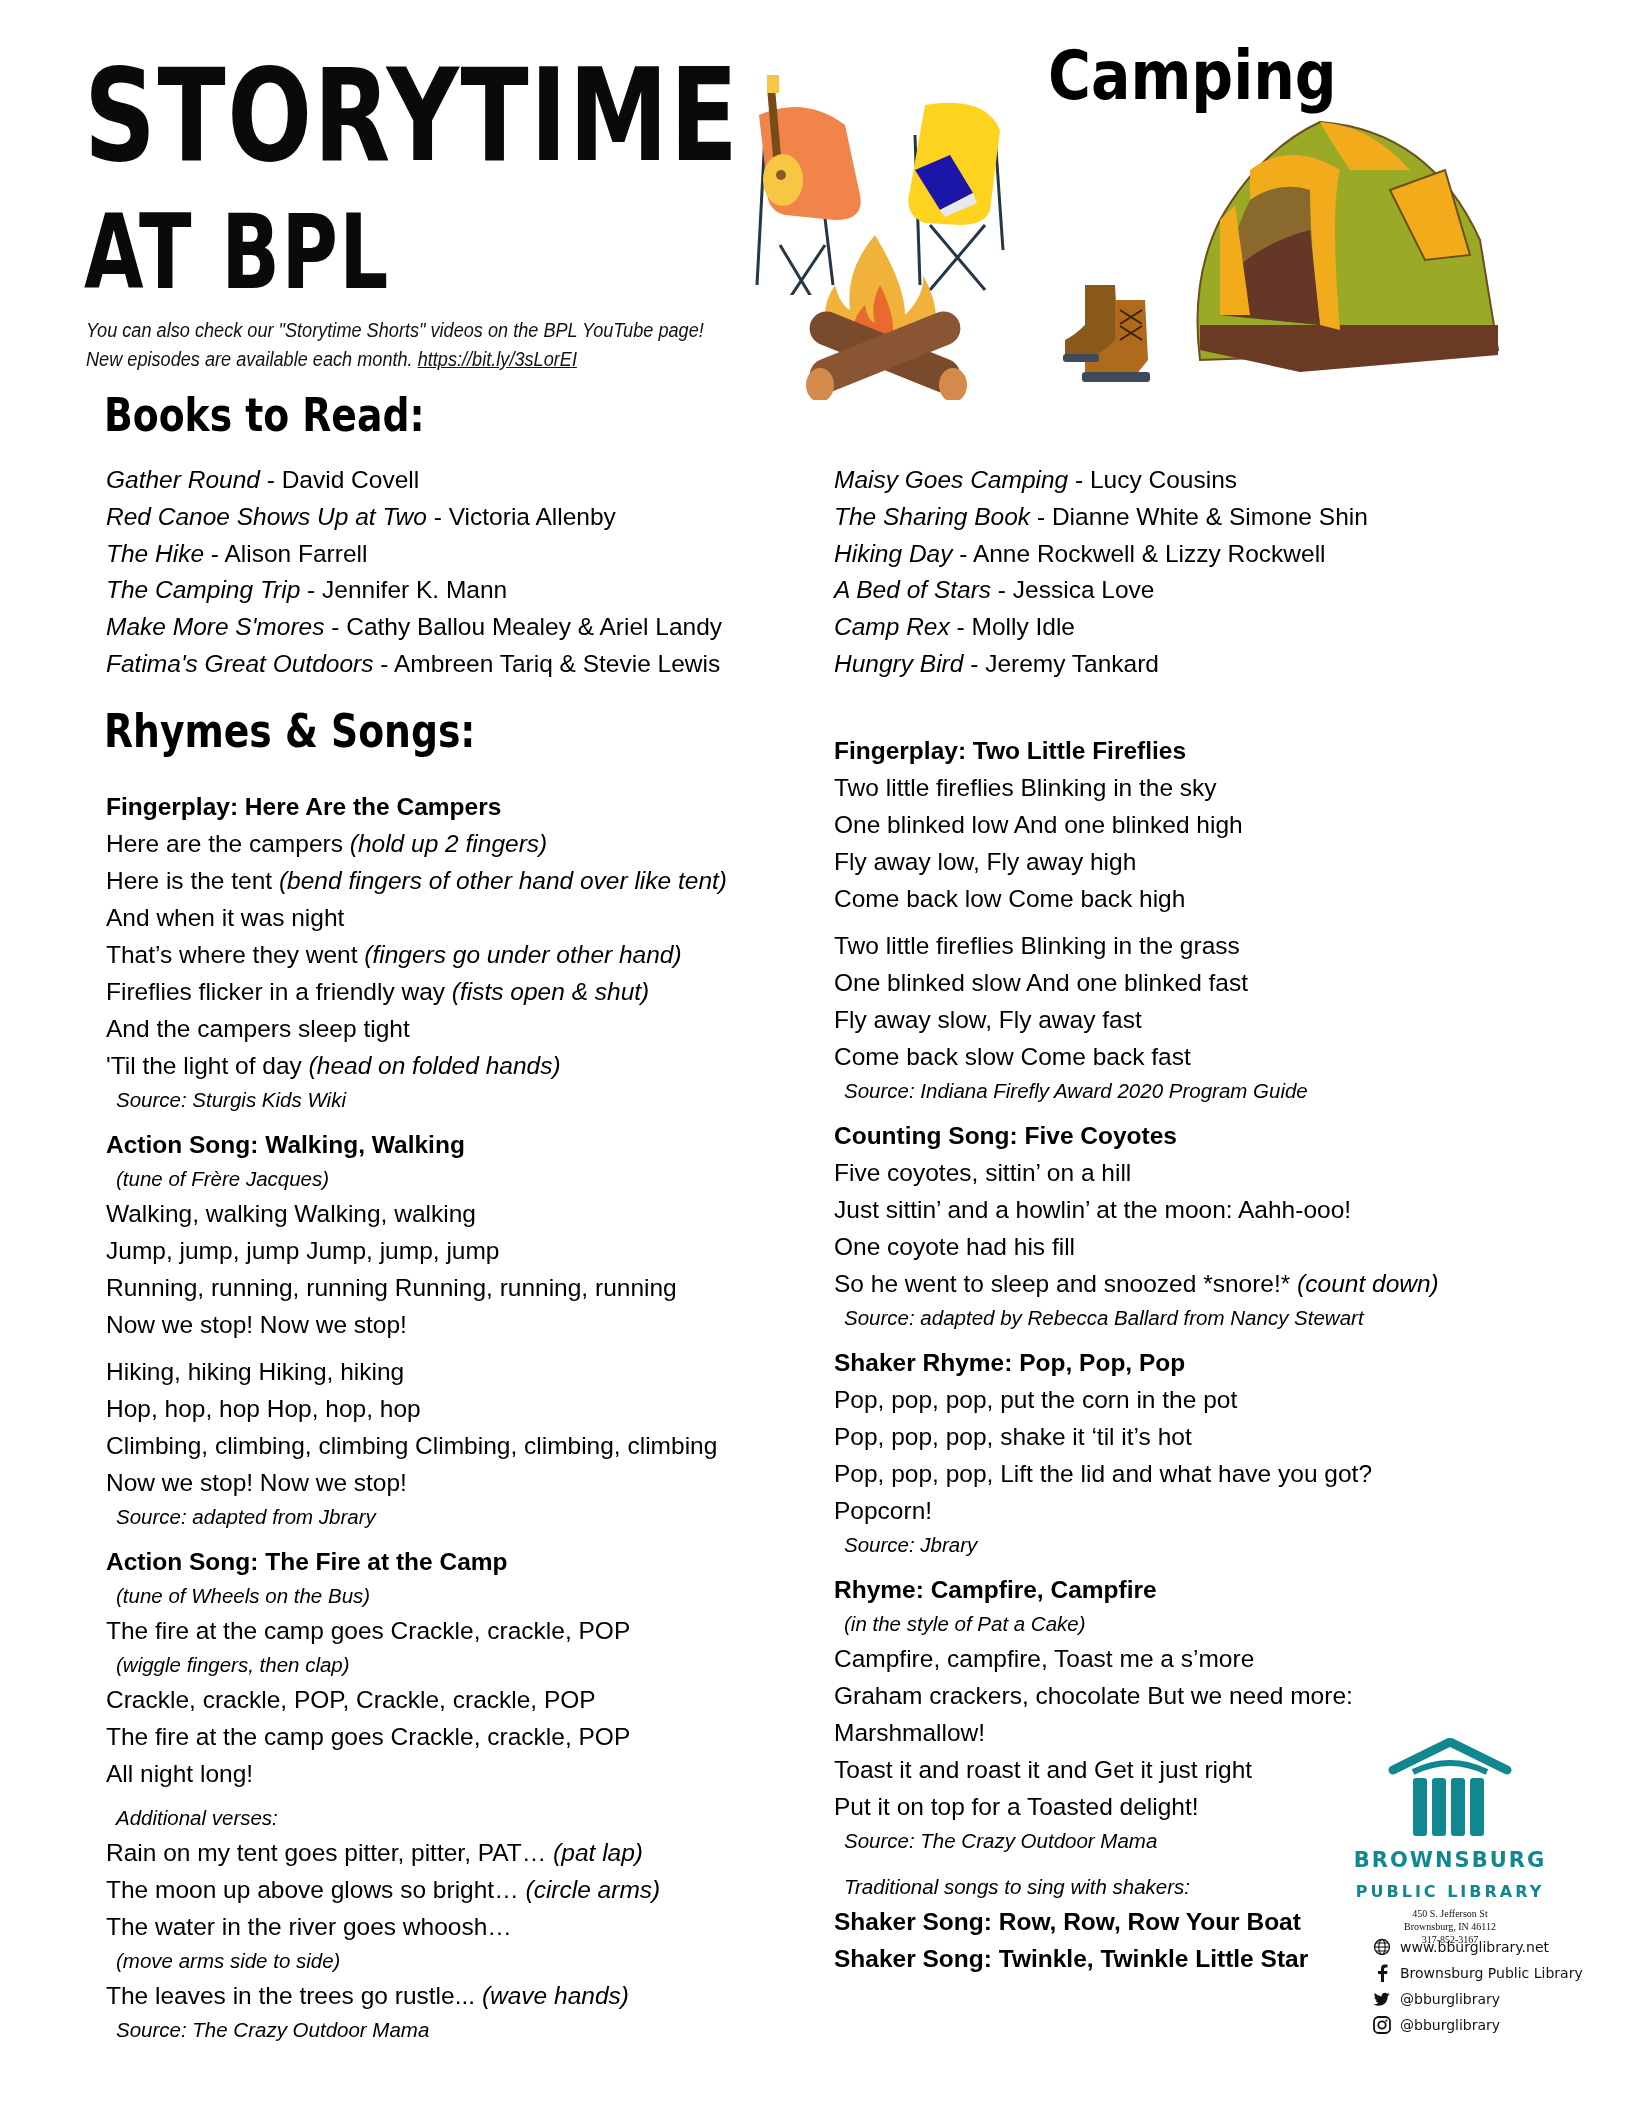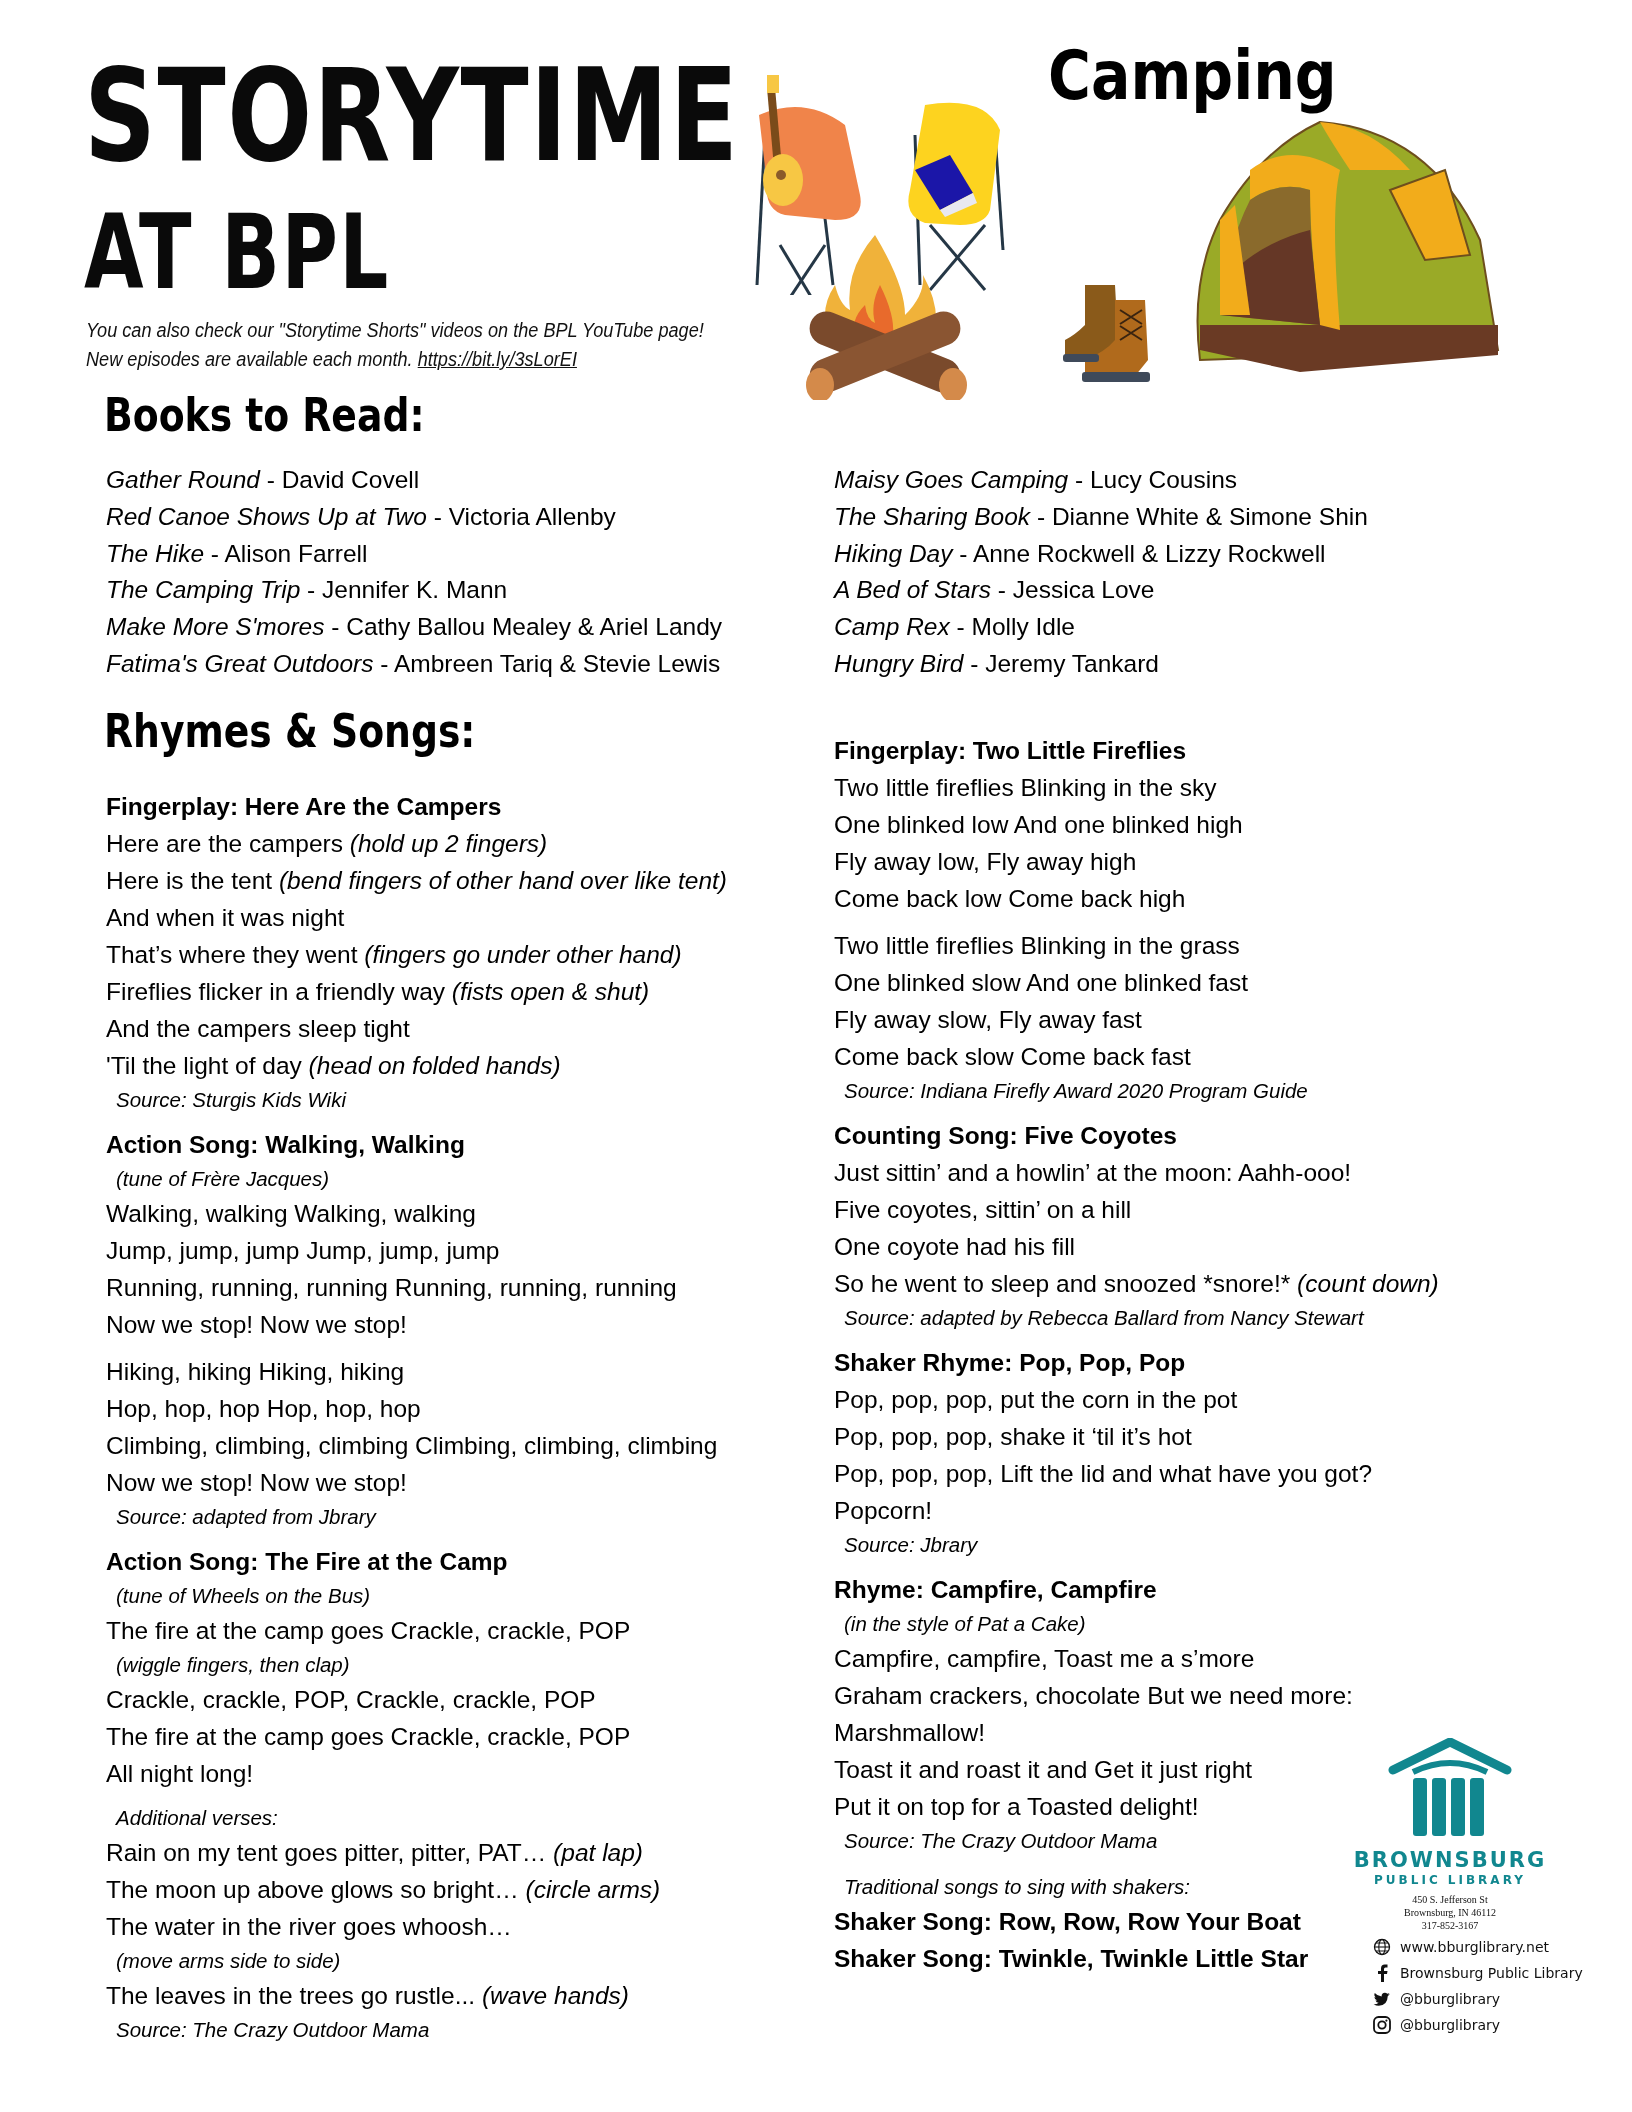--- a/index.html
+++ b/index.html
@@ -23,21 +23,21 @@
     .col { position: absolute; font-size: 24.5px; line-height: 37px; }
     .col .line { white-space: nowrap; }
     .col .h { font-weight: bold; }
     .col .src, .col .note-line { font-style: italic; font-size: 20.5px; line-height: 32px; margin-left: 10px; }
     .col .i { font-style: italic; }
     .gap { height: 10px; }
     .gap-lg { height: 14px; }
 
     .logo { position: absolute; left: 1340px; top: 1738px; width: 220px; text-align: center; }
     .logo .name { color: #11878f; font-family: "DejaVu Sans", sans-serif; font-weight: bold; font-size: 21px; letter-spacing: 2px; margin-top: 6px; text-align: center; }
-    .logo .sub { color: #11878f; font-family: "DejaVu Sans", sans-serif; font-weight: bold; font-size: 12px; letter-spacing: 3px; margin-top: 1px; }
+    .logo .sub { color: #11878f; font-family: "DejaVu Sans", sans-serif; font-weight: bold; font-size: 16px; letter-spacing: 3px; margin-top: 10px; }
     .logo .addr { font-family: Liberation Serif, serif; font-size: 10px; line-height: 13px; margin-top: 6px; color: #111; }
 
     .contacts { position: absolute; left: 1372px; top: 1934px; font-family: "DejaVu Sans", sans-serif; font-size: 14px; color: #111; }
     .contacts .c { display: flex; align-items: center; height: 26px; }
     .contacts .ic { width: 20px; height: 20px; display: inline-flex; align-items: center; justify-content: center; margin-right: 8px; }
   </style>
 </head>
 <body>
 
 <div class="title-main">STORYTIME</div>
@@ -175,22 +175,22 @@
   <div class="line">Come back low Come back high</div>
   <div class="gap"></div>
   <div class="line">Two little fireflies Blinking in the grass</div>
   <div class="line">One blinked slow And one blinked fast</div>
   <div class="line">Fly away slow, Fly away fast</div>
   <div class="line">Come back slow Come back fast</div>
   <div class="line src">Source: Indiana Firefly Award 2020 Program Guide</div>
   <div class="gap"></div>
 
   <div class="line h">Counting Song: Five Coyotes</div>
+  <div class="line">Five coyotes, sittin’ on a hill</div>
   <div class="line">Just sittin’ and a howlin’ at the moon: Aahh-ooo!</div>
-  <div class="line">Five coyotes, sittin’ on a hill</div>
   <div class="line">One coyote had his fill</div>
   <div class="line"><span>So he went to sleep and snoozed *snore!* </span><span class="i">(count down)</span></div>
   <div class="line src">Source: adapted by Rebecca Ballard from Nancy Stewart</div>
   <div class="gap"></div>
 
   <div class="line h">Shaker Rhyme: Pop, Pop, Pop</div>
   <div class="line">Pop, pop, pop, put the corn in the pot</div>
   <div class="line">Pop, pop, pop, shake it ‘til it’s hot</div>
   <div class="line">Pop, pop, pop, Lift the lid and what have you got?</div>
   <div class="line">Popcorn!</div>

